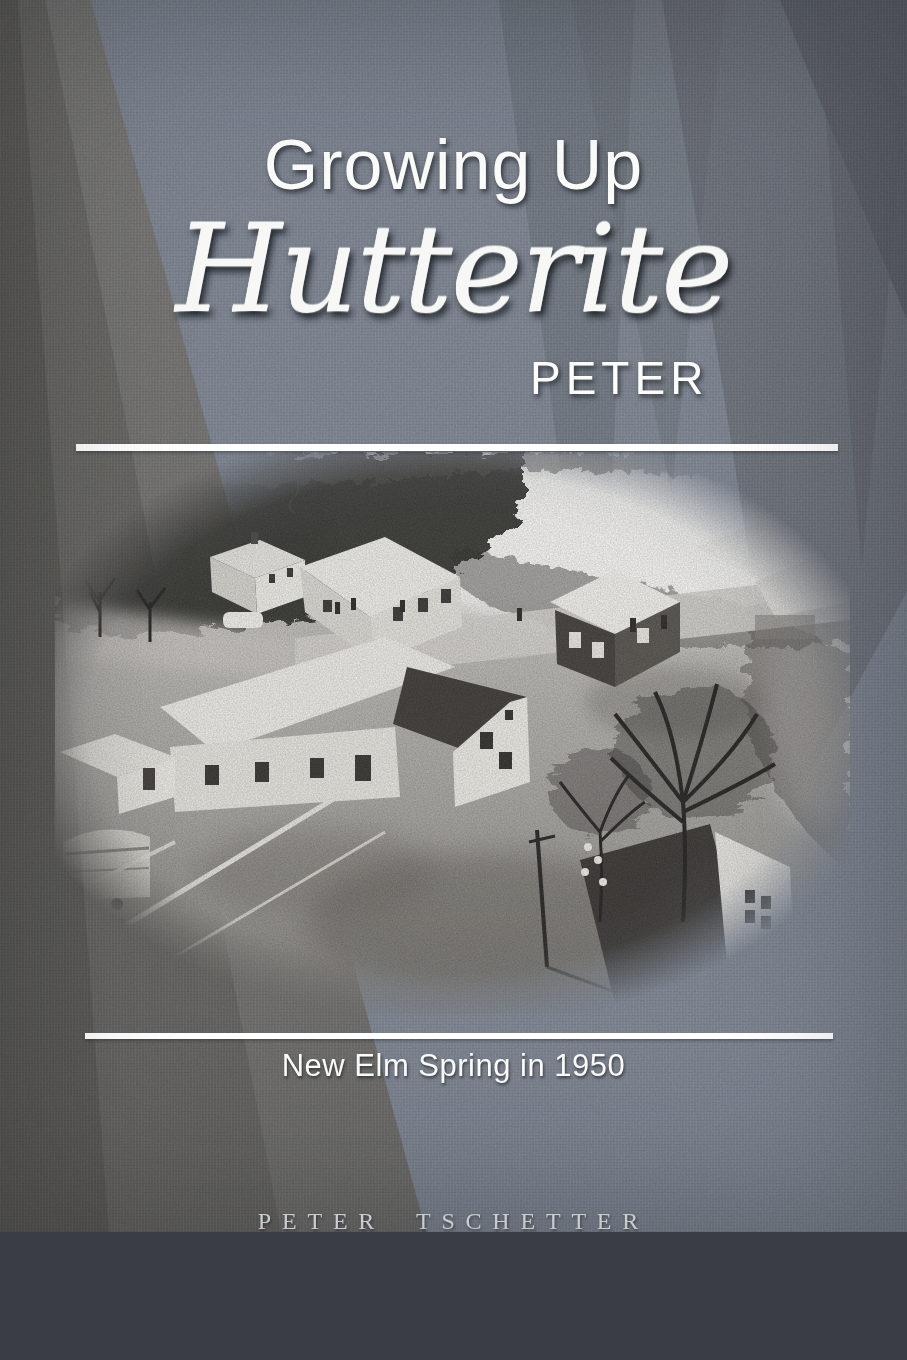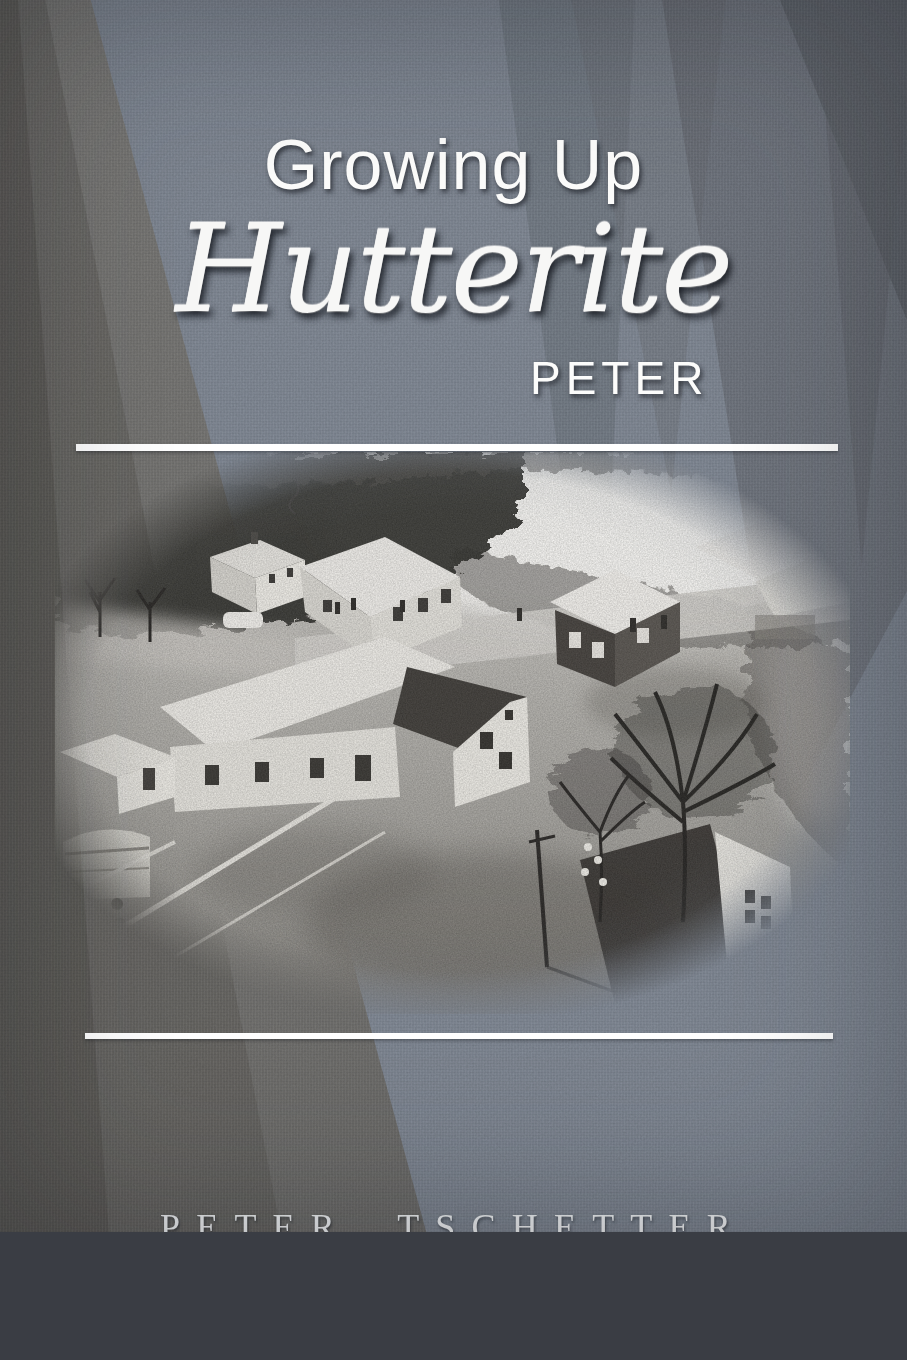--- a/index.html
+++ b/index.html
@@ -45,21 +45,21 @@
     text-shadow:2px 3px 5px rgba(25,28,35,.75);}
   .t-ina{top:216px;font-size:50px;letter-spacing:2px;
     text-shadow:2px 3px 5px rgba(25,28,35,.75);}
   .t-hutterite{top:208px;font-size:122px;font-family:"DejaVu Serif",serif;font-style:italic;
     letter-spacing:-2px;color:#f7f7f6;
     text-shadow:0 -1px 1px rgba(255,255,255,.55),3px 5px 7px rgba(20,23,30,.9),0 1px 0 #ffffff;}
   .t-colony{top:355px;left:530px;width:auto;text-align:left;font-size:46px;letter-spacing:5px;
     text-shadow:2px 3px 5px rgba(25,28,35,.75);}
   .t-caption{top:1050px;font-size:31px;letter-spacing:.5px;
     text-shadow:1px 2px 3px rgba(25,28,35,.7);}
-  .t-author{top:1209px;font-family:"Liberation Serif",serif;font-size:36px;
+  .t-author{top:1209px;font-family:"Liberation Serif",serif;font-size:24px;
     letter-spacing:.45em;word-spacing:.6em;color:#edeff1;
     text-shadow:1px 2px 3px rgba(25,28,35,.6);}
 </style>
 </head>
 <body>
 
 <div class="page">
 
   <div class="shard s1"></div>
   <div class="shard s2"></div>
@@ -255,16 +255,17 @@
     </svg>
   </div>
 
   <div class="rule rule-top"></div>
   <div class="rule rule-bottom"></div>
 
   <div class="t t-growing">Growing Up</div>
   <div class="t t-hutterite">Hutterite</div>
   <div class="t t-colony">PETER</div>
 
+  <div class="t t-caption">New Elm Spring in 1950</div>
   <div class="t t-author">PETER TSCHETTER</div>
 
   <div class="vignette"></div>
 </div>
 
 </body></html>

